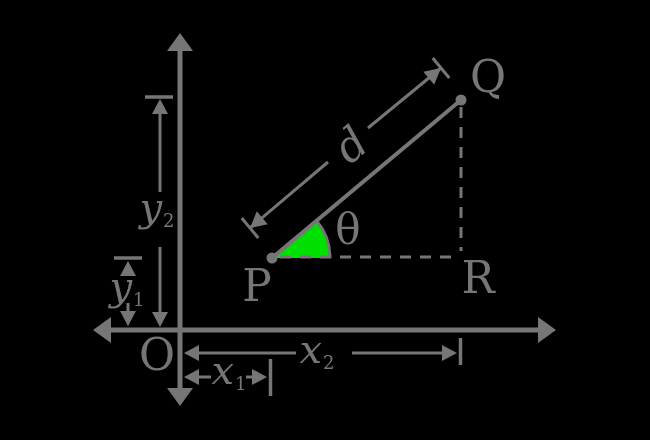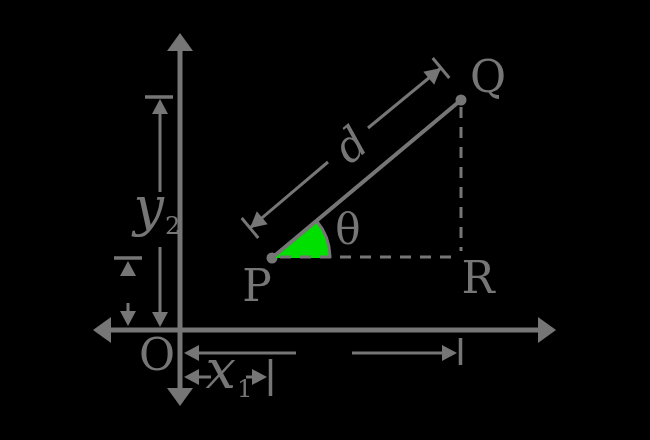--- a/index.html
+++ b/index.html
@@ -4,21 +4,21 @@
 <style>
   html,body{margin:0;padding:0;background:#000;}
   #stage{position:relative;width:650px;height:440px;background:#000;overflow:hidden;
          font-family:"DejaVu Serif","Liberation Serif",serif;}
   #stage svg{position:absolute;left:0;top:0;}
   .lbl{position:absolute;transform:translate(-50%,-50%);color:#767676;line-height:1;
        white-space:nowrap;user-select:none;}
   .pt{font-size:44px;font-style:normal;}
   .theta{font-size:42px;}
   .dist{font-size:44px;font-style:italic;transform:translate(-50%,-50%) rotate(-40deg);}
-  .var{font-size:54px;font-style:italic;}
+  .var{font-size:40px;font-style:italic;}
   .var .sub{font-size:0.45em;font-style:normal;vertical-align:-0.35em;margin-left:1px;}
 </style>
 </head>
 <body>
 
 <div id="stage">
 
   <svg width="650" height="440" viewBox="0 0 650 440">
 
     <g stroke="none" fill="#767676">
@@ -82,17 +82,23 @@
   <div class="lbl pt" style="left:157px;top:355px;">O</div>
   <div class="lbl pt" style="left:257px;top:286px;">P</div>
   <div class="lbl pt" style="left:488px;top:77px;">Q</div>
   <div class="lbl pt" style="left:478px;top:278px;">R</div>
   <div class="lbl theta" style="left:348px;top:230px;">θ</div>
   <div class="lbl dist" style="left:351px;top:145px;">d</div>
 
   <div class="lbl var" style="left:157px;top:209px;">
     <span>y</span><span class="sub">2</span>
   </div>
+  <div class="lbl var" style="left:127px;top:288px;">
+    <span>y</span><span class="sub">1</span>
+  </div>
+  <div class="lbl var" style="left:317px;top:351px;">
+    <span>x</span><span class="sub">2</span>
+  </div>
   <div class="lbl var" style="left:229px;top:372px;">
     <span>x</span><span class="sub">1</span>
   </div>
 
 </div>
 
 </body></html>

